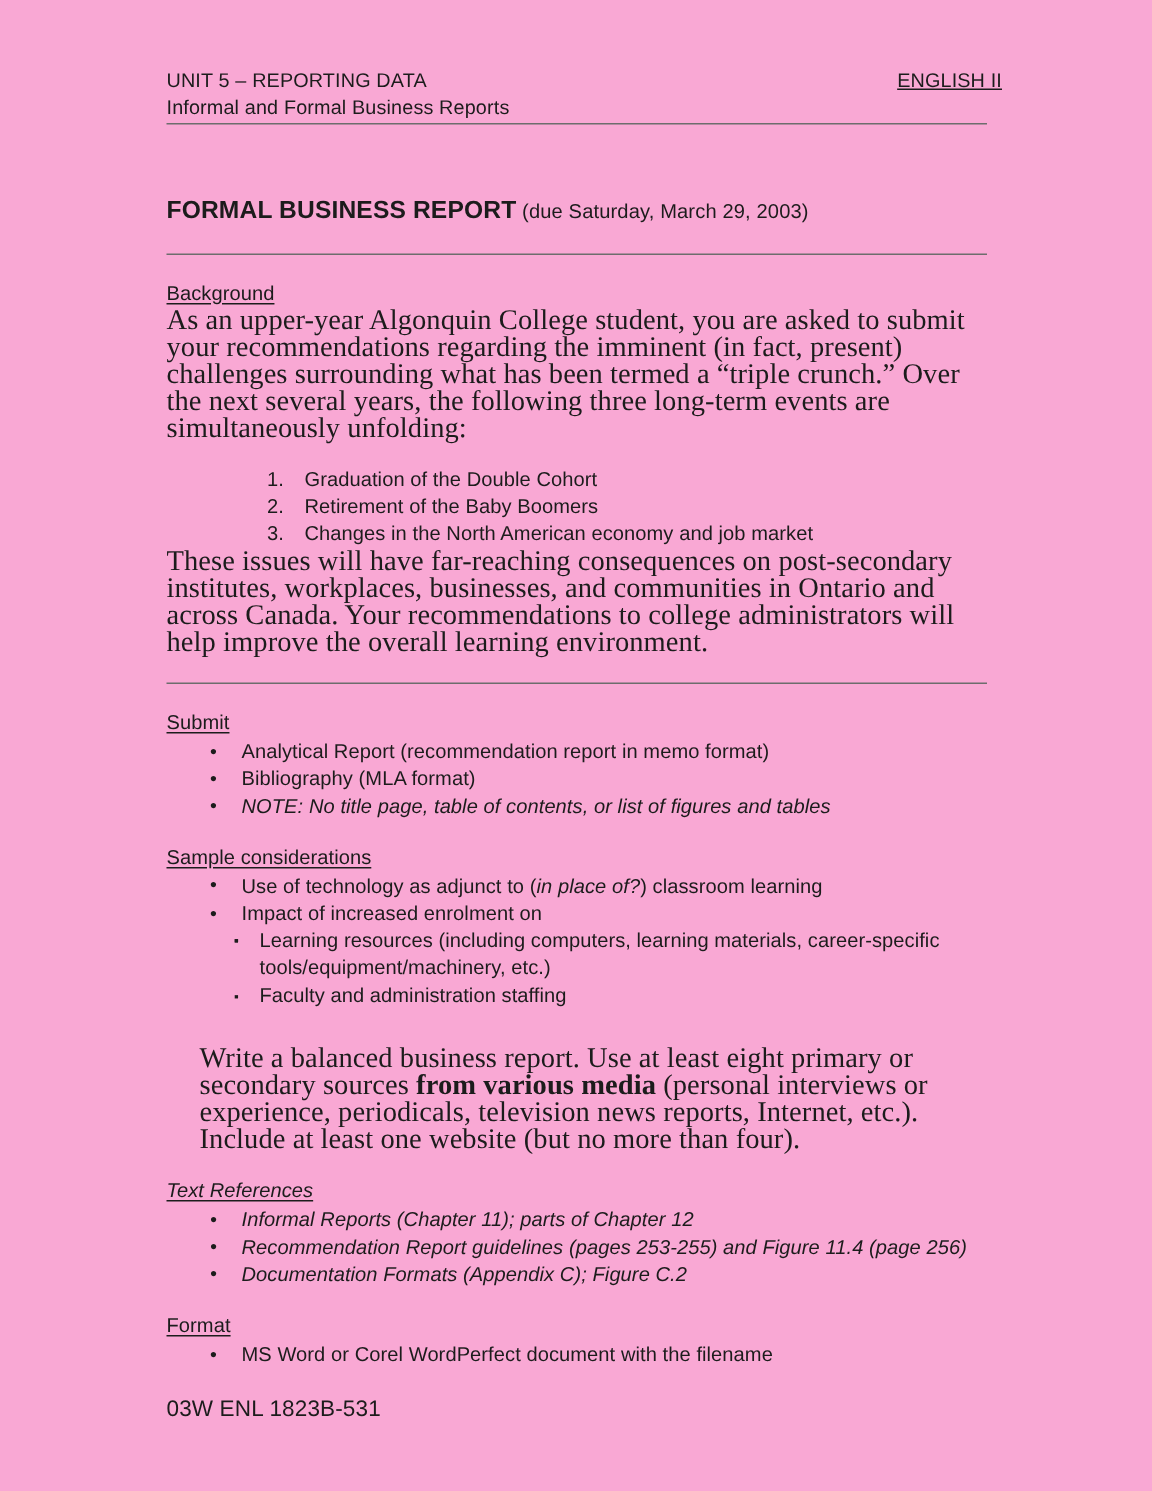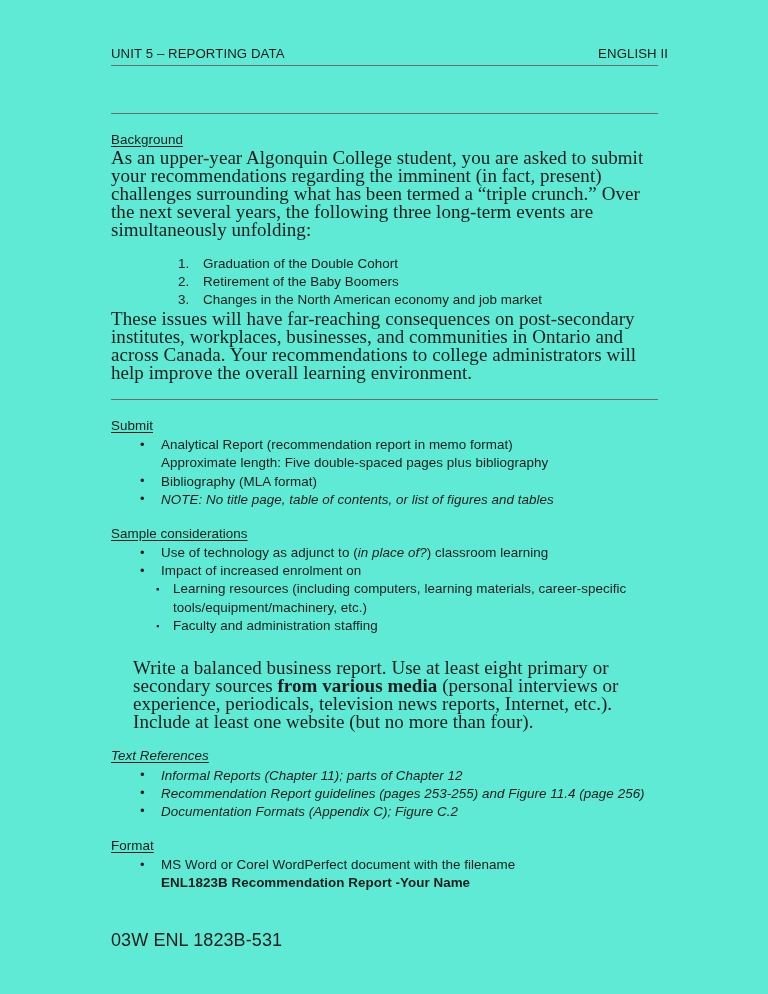--- a/index.html
+++ b/index.html
@@ -12,39 +12,39 @@
     height: 994px;
     font-family: "Liberation Sans", sans-serif;
     color: #1c1c1c;
     -webkit-font-smoothing: antialiased;
   }
 
   .page {
     position: relative;
     width: 768px;
     height: 994px;
-    background: #5eead4;
+    background: #f9a8d4;
     box-sizing: border-box;
     padding: 46px 100px 0 111px;
   }
 
   
   .doc-header {
     position: relative;
   }
   .header-row {
     display: flex;
     justify-content: space-between;
     align-items: baseline;
     font-size: 13.2px;
     line-height: 16.5px;
     letter-spacing: .1px;
   }
   .header-left { white-space: nowrap; }
-  .header-right { white-space: nowrap; }
+  .header-right { white-space: nowrap; text-decoration: underline; }
   .header-sub {
     font-size: 13.2px;
     line-height: 17px;
     letter-spacing: .1px;
   }
   .rule {
     border: 0;
     border-top: 1.6px solid #6d6d6d;
     margin: 0;
     width: 547px;
@@ -161,39 +161,43 @@
   .block-balanced { margin-top: 24px; padding-left: 22px; }
   .block-balanced .para { max-width: 530px; }
   .block-textrefs { margin-top: 16px; font-style: italic; }
   .block-format { margin-top: 16px; }
 
   
   .doc-footer {
     position: absolute;
     left: 111px;
     top: 932px;
-    font-size: 18px;
+    font-size: 15px;
     line-height: 16px;
     letter-spacing: .1px;
   }
 </style>
 </head>
 <body>
 
 <div class="page">
 
   <div class="doc-header">
     <div class="header-row">
       <span class="header-left">UNIT 5 – REPORTING DATA</span>
       <span class="header-right">ENGLISH II</span>
     </div>
+    <div class="header-sub">Informal and Formal Business Reports</div>
     <hr class="rule rule-header">
   </div>
 
   <div class="title-block">
+    <div class="doc-title">
+      <span class="t-main">FORMAL BUSINESS REPORT</span><span class="t-due"> (due Saturday, March 29, 2003)</span>
+    </div>
     <hr class="rule rule-title">
   </div>
 
   <div class="section block-background">
     <div>
       <span class="section-heading">Background</span>
     </div>
     <div class="para">As an upper-year Algonquin College student, you are asked to submit your recommendations regarding the imminent (in fact, present) challenges surrounding what has been termed a “triple crunch.” Over the next several years, the following three long-term events are simultaneously unfolding:</div>
 
     <ol class="numbered">
@@ -217,21 +221,20 @@
   <hr class="rule rule-mid">
 
   <div class="section block-submit">
     <div>
       <span class="section-heading">Submit</span>
     </div>
     <ul class="bulleted">
       <li>
         <span class="bullet">•</span>
         <span>Analytical Report (recommendation report in memo format)</span>
-        <span class="cont">Approximate length: Five double-spaced pages plus bibliography</span>
       </li>
       <li>
         <span class="bullet">•</span>
         <span>Bibliography (MLA format)</span>
       </li>
       <li class="italic">
         <span class="bullet" style="font-style:normal">•</span>
         <span>NOTE: No title page, table of contents, or list of figures and tables</span>
       </li>
     </ul>
@@ -291,21 +294,20 @@
   </div>
 
   <div class="section block-format">
     <div>
       <span class="section-heading">Format</span>
     </div>
     <ul class="bulleted">
       <li>
         <span class="bullet">•</span>
         <span>MS Word or Corel WordPerfect document with the filename</span>
-        <span class="cont bold">ENL1823B Recommendation Report -Your Name</span>
       </li>
     </ul>
   </div>
 
   <div class="doc-footer">
     <span>03W ENL 1823B-531</span>
   </div>
 
 </div>
 

